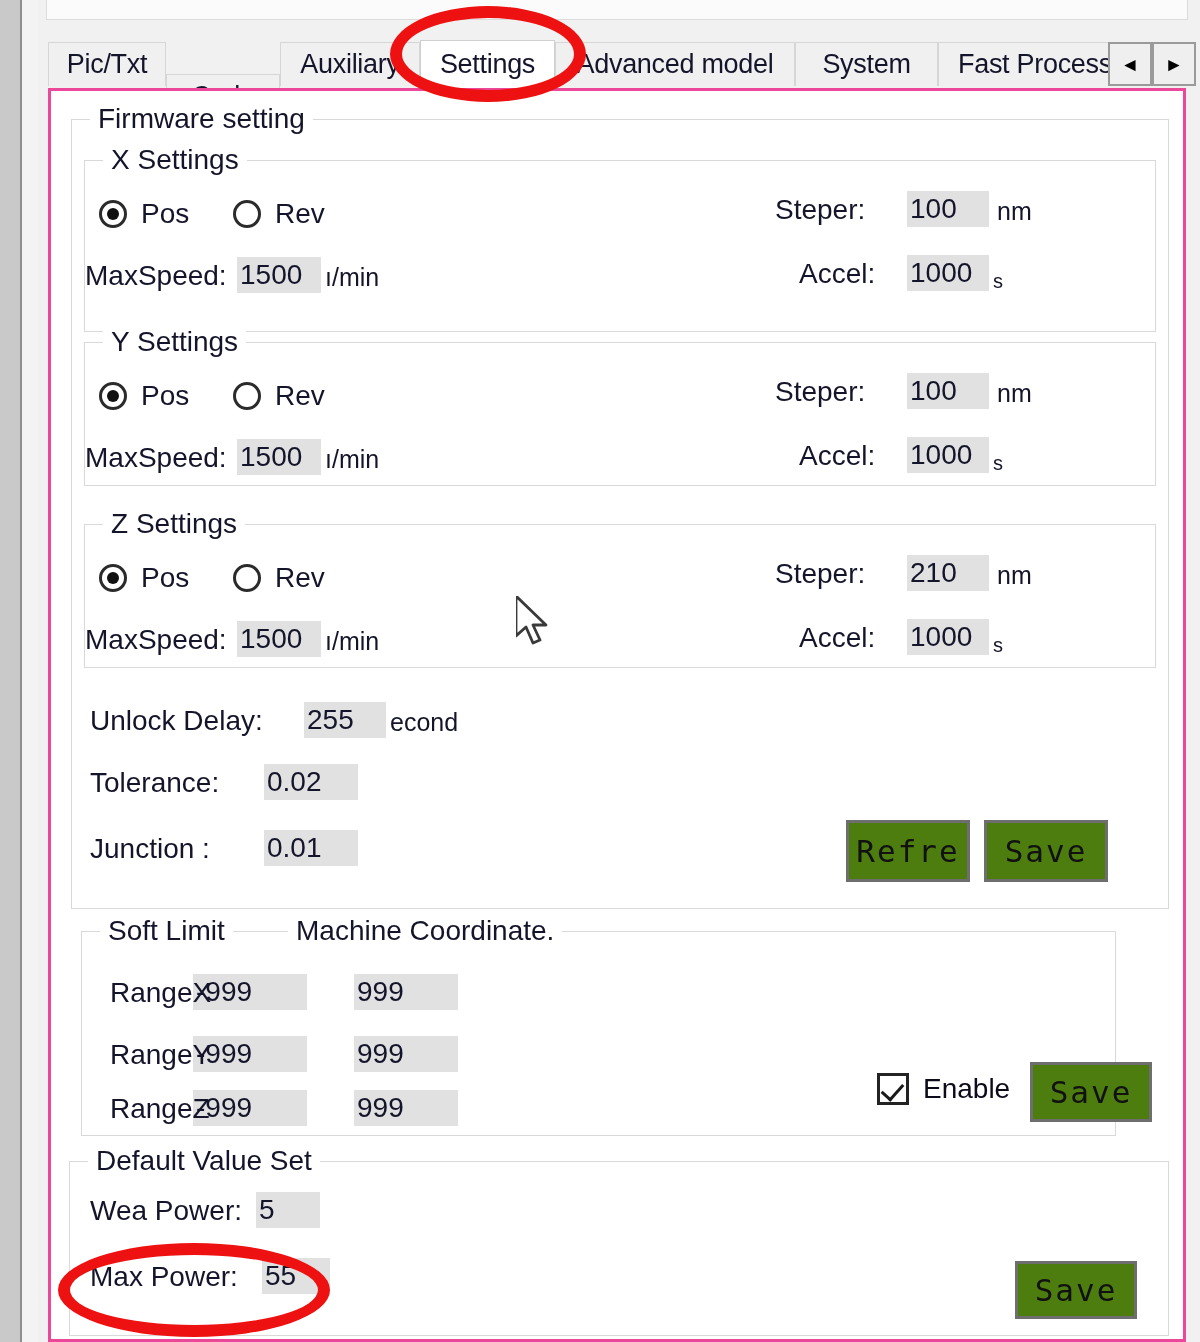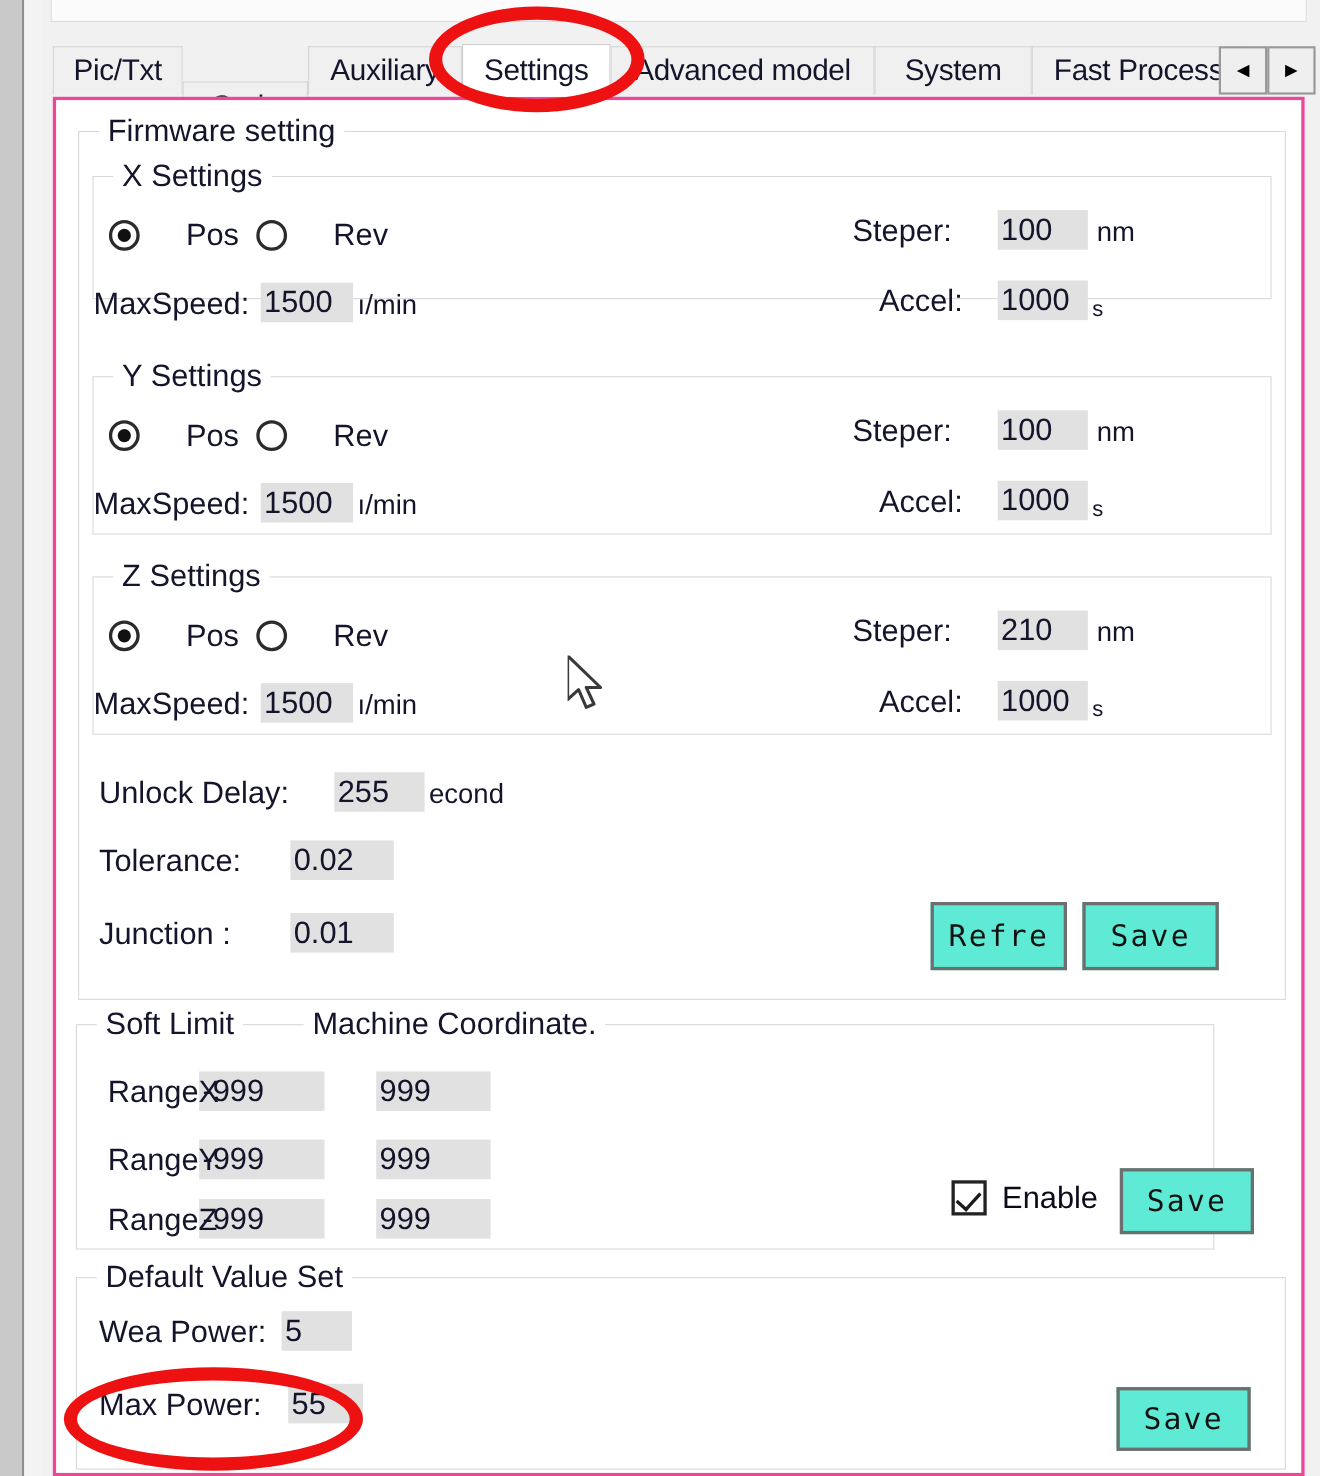--- a/index.html
+++ b/index.html
@@ -145,21 +145,20 @@
     white-space: nowrap;
     overflow: hidden;
   }
 
   
   .radio-wrap {
     position: absolute;
     display: flex;
     align-items: center;
     white-space: nowrap;
-    gap: 28px;
   }
   .radio {
     width: 28px; height: 28px;
     border-radius: 50%;
     border: 3px solid #2b2b2b;
     box-sizing: border-box;
     background: #ffffff;
     position: relative;
     flex: 0 0 auto;
   }
@@ -205,24 +204,24 @@
   .check-label {
     margin-left: 14px;
     font-size: 28px;
     line-height: 30px;
   }
 
   
   .btn {
     position: absolute;
     box-sizing: border-box;
-    background: #5eead4;
+    background: #4d7c0f;
     border: 3px solid #6e6e6e;
     font-family: "DejaVu Sans Mono", monospace;
-    font-size: 27px;
+    font-size: 31px;
     letter-spacing: 2px;
     color: #111;
     display: flex;
     align-items: center;
     justify-content: center;
     cursor: pointer;
   }
 
   
   .annot {
@@ -277,21 +276,21 @@
   <div class="tab-nav" style="left:1104px;">
     <span class="glyph">►</span>
   </div>
 </div>
 
 <div class="panel">
 
   <div class="group" style="left:20px; top:28px; width:1098px; height:790px;">
     <div class="group-title">Firmware setting</div>
 
-    <div class="group" style="left:12px; top:40px; width:1072px; height:112px;">
+    <div class="group" style="left:12px; top:40px; width:1072px; height:172px;">
       <div class="group-title">X Settings</div>
 
       <div class="radio-wrap" style="left:14px; top:38px;">
         <span class="radio checked"></span>
         <span class="radio-label">Pos</span>
       </div>
       <div class="radio-wrap" style="left:148px; top:38px;">
         <span class="radio"></span>
         <span class="radio-label">Rev</span>
       </div>
@@ -366,21 +365,21 @@
     <div class="lbl" style="left:18px; top:648px;">Tolerance:</div>
     <div class="field" style="left:192px; top:644px; width:94px; height:36px;">0.02</div>
 
     <div class="lbl" style="left:18px; top:714px;">Junction :</div>
     <div class="field" style="left:192px; top:710px; width:94px; height:36px;">0.01</div>
 
     <div class="btn" style="left:774px; top:700px; width:124px; height:62px;">Refre</div>
     <div class="btn" style="left:912px; top:700px; width:124px; height:62px;">Save</div>
   </div>
 
-  <div class="group" style="left:18px; top:840px; width:1035px; height:205px;text-decoration:underline;">
+  <div class="group" style="left:30px; top:840px; width:1035px; height:205px;text-decoration:underline;">
     <div class="group-title">Soft Limit</div>
     <div class="group-title" style="left:206px;">Machine Coordinate.</div>
 
     <div class="field" style="left:111px; top:42px; width:114px; height:36px; justify-content:flex-start;">-999</div>
     <div class="lbl" style="left:28px; top:46px;">RangeX</div>
     <div class="field" style="left:272px; top:42px; width:104px; height:36px;">999</div>
 
     <div class="field" style="left:111px; top:104px; width:114px; height:36px; justify-content:flex-start;">-999</div>
     <div class="lbl" style="left:28px; top:108px;">RangeY</div>
     <div class="field" style="left:272px; top:104px; width:104px; height:36px;">999</div>

